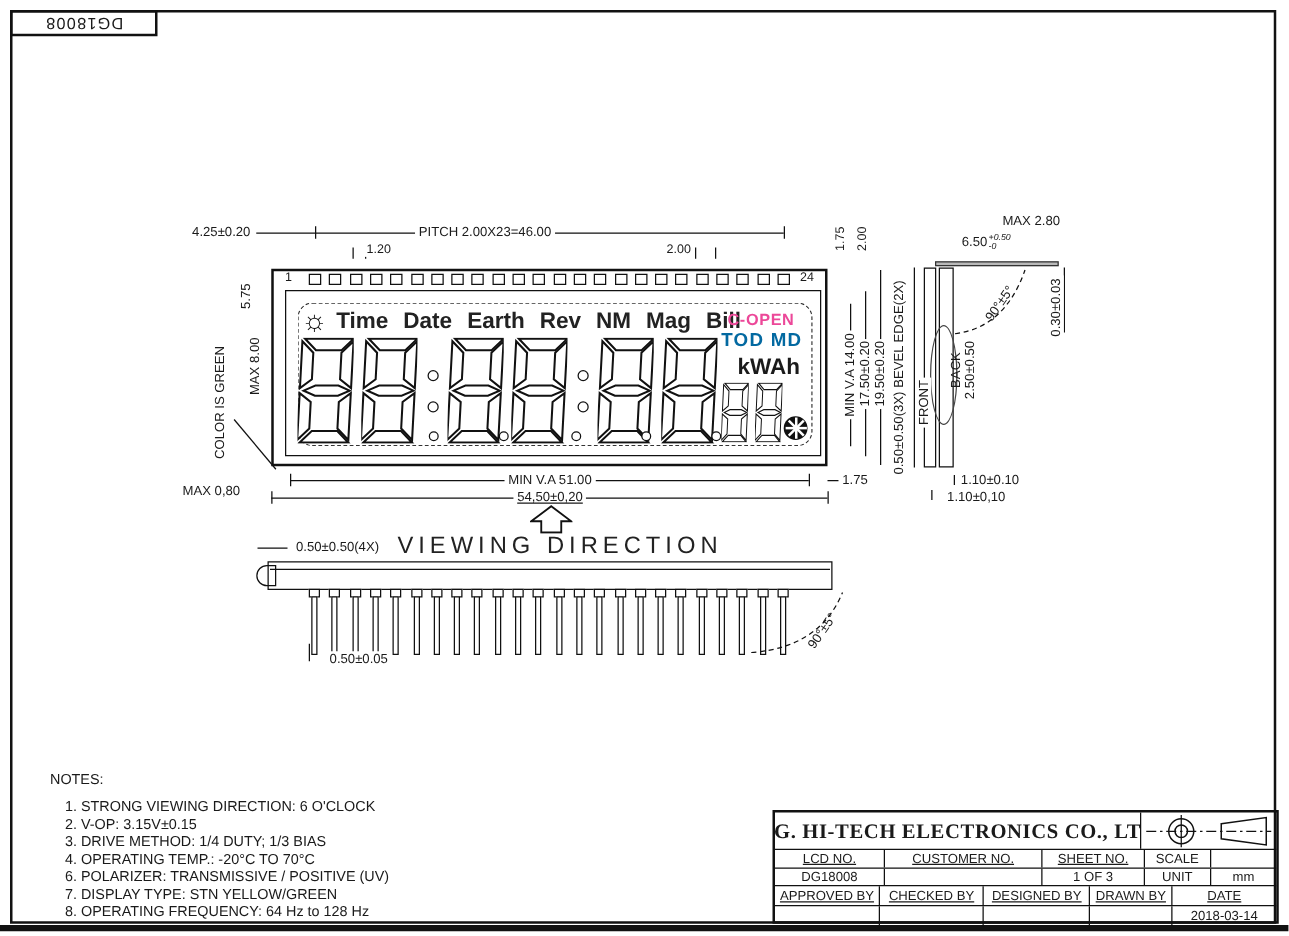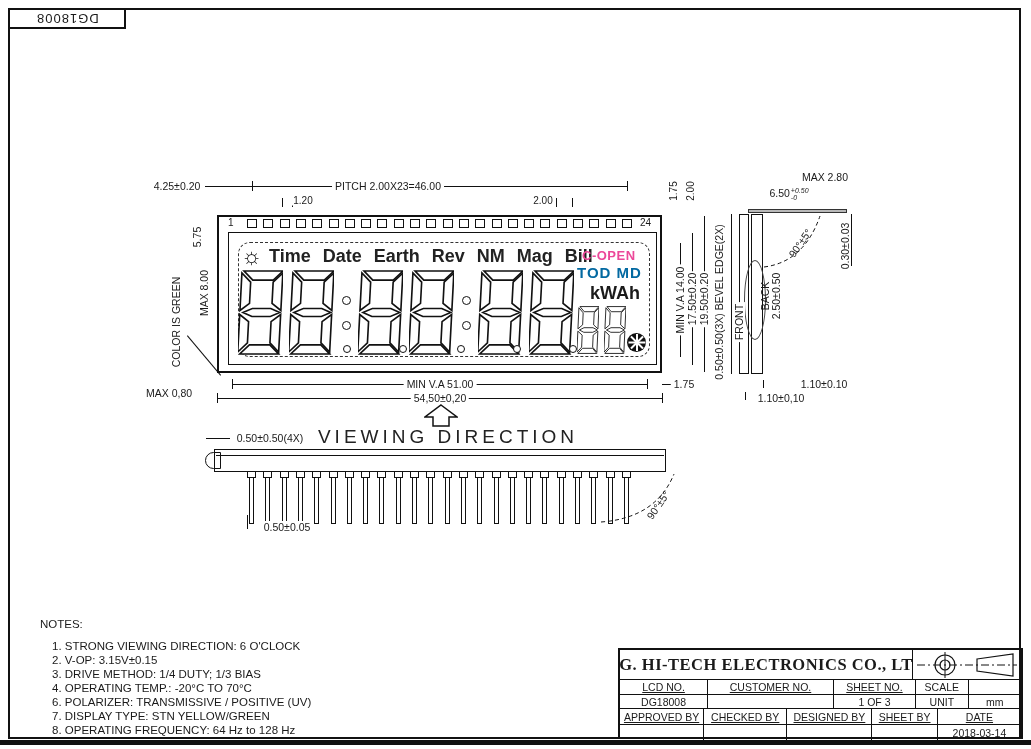--- a/index.html
+++ b/index.html
@@ -253,21 +253,21 @@
   <div class="vt" style="left:690px;top:191px;font-size:10px;">2.00</div>
   <div class="vt" style="left:197px;top:237px;">5.75</div>
   <div class="vt" style="left:204px;top:293px;">MAX 8.00</div>
   <div class="vt" style="left:176px;top:322px;">COLOR IS GREEN</div>
   <div class="t" style="left:146px;top:387px;">MAX 0,80</div>
   <div class="vt" style="left:680px;top:300px;">MIN V.A 14.00</div>
   <div class="vt" style="left:692px;top:299px;">17.50±0.20</div>
   <div class="vt" style="left:704px;top:299px;">19.50±0.20</div>
   <div class="t ct" style="left:684px;top:384px;">1.75</div>
   <div class="t ct" style="left:440px;top:384px;">MIN V.A 51.00</div>
-  <div class="t ct" style="left:440px;top:398px;">54,50±0,20</div>
+  <div class="t ct" style="left:440px;top:398px;text-decoration:underline;">54,50±0,20</div>
 
   <div class="ln" style="left:731px;top:214px;width:1px;height:160px;"></div>
   <div class="rect" style="left:739px;top:214px;width:10px;height:160px;"></div>
   <div class="rect" style="left:751px;top:214px;width:12px;height:160px;"></div>
   <div class="pinbend"></div>
   <div class="ell"></div>
   <svg class="arc" style="left:762px;top:212px;" width="62" height="58">
     <path d="M2,55 Q42,50 58,4" stroke="#111" stroke-width="1" fill="none" stroke-dasharray="4 3"></path>
   </svg>
   <div class="ln" style="left:851px;top:214px;width:1px;height:52px;"></div>
@@ -287,21 +287,21 @@
     <div style="text-align:center;line-height:11px;">
       <div>BACK</div>
       <div>2.50±0.50</div>
     </div>
   </div>
   <div class="vt" style="left:739px;top:322px;">FRONT</div>
   <div class="vt" style="left:719px;top:302px;">
     <span>0.50±0.50(3X)</span>
     <span class="ul">BEVEL EDGE(2X)</span>
   </div>
-  <div class="t ct" style="left:824px;top:384px;">1.10±0.10</div>
+  <div class="t ct" style="left:792px;top:384px;">1.10±0.10</div>
   <div class="t ct" style="left:781px;top:398px;">1.10±0,10</div>
 
   <svg class="arc" style="left:424px;top:404px;" width="34" height="23">
     <polygon points="17,1 33,13 25,13 25,22 9,22 9,13 1,13" fill="#fff" stroke="#111" stroke-width="1.5"></polygon>
   </svg>
   <div class="viewdir" style="left:448px;top:437px;">VIEWING DIRECTION</div>
   <div class="t ct" style="left:270px;top:438px;">0.50±0.50(4X)</div>
   <div class="ln" style="left:206px;top:438px;width:24px;height:1px;"></div>
   <div class="cap"></div>
   <div class="bar"></div>
@@ -400,21 +400,21 @@
       <div class="cell" style="width:88px;">DG18008</div>
       <div class="cell" style="width:127px;"></div>
       <div class="cell" style="width:83px;">1 OF 3</div>
       <div class="cell" style="width:53px;">UNIT</div>
       <div class="cell" style="width:54px;">mm</div>
     </div>
     <div class="row" style="height:16px;">
       <div class="cell ul" style="width:84px;">APPROVED BY</div>
       <div class="cell ul" style="width:84px;">CHECKED BY</div>
       <div class="cell ul" style="width:86px;">DESIGNED BY</div>
-      <div class="cell ul" style="width:66px;">SHEET BY</div>
+      <div class="cell ul" style="width:66px;">DRAWN BY</div>
       <div class="cell ul" style="width:85px;">DATE</div>
     </div>
     <div class="row" style="height:17px;">
       <div class="cell" style="width:84px;"></div>
       <div class="cell" style="width:84px;"></div>
       <div class="cell" style="width:86px;"></div>
       <div class="cell" style="width:66px;"></div>
       <div class="cell" style="width:85px;">2018-03-14</div>
     </div>
   </div>

